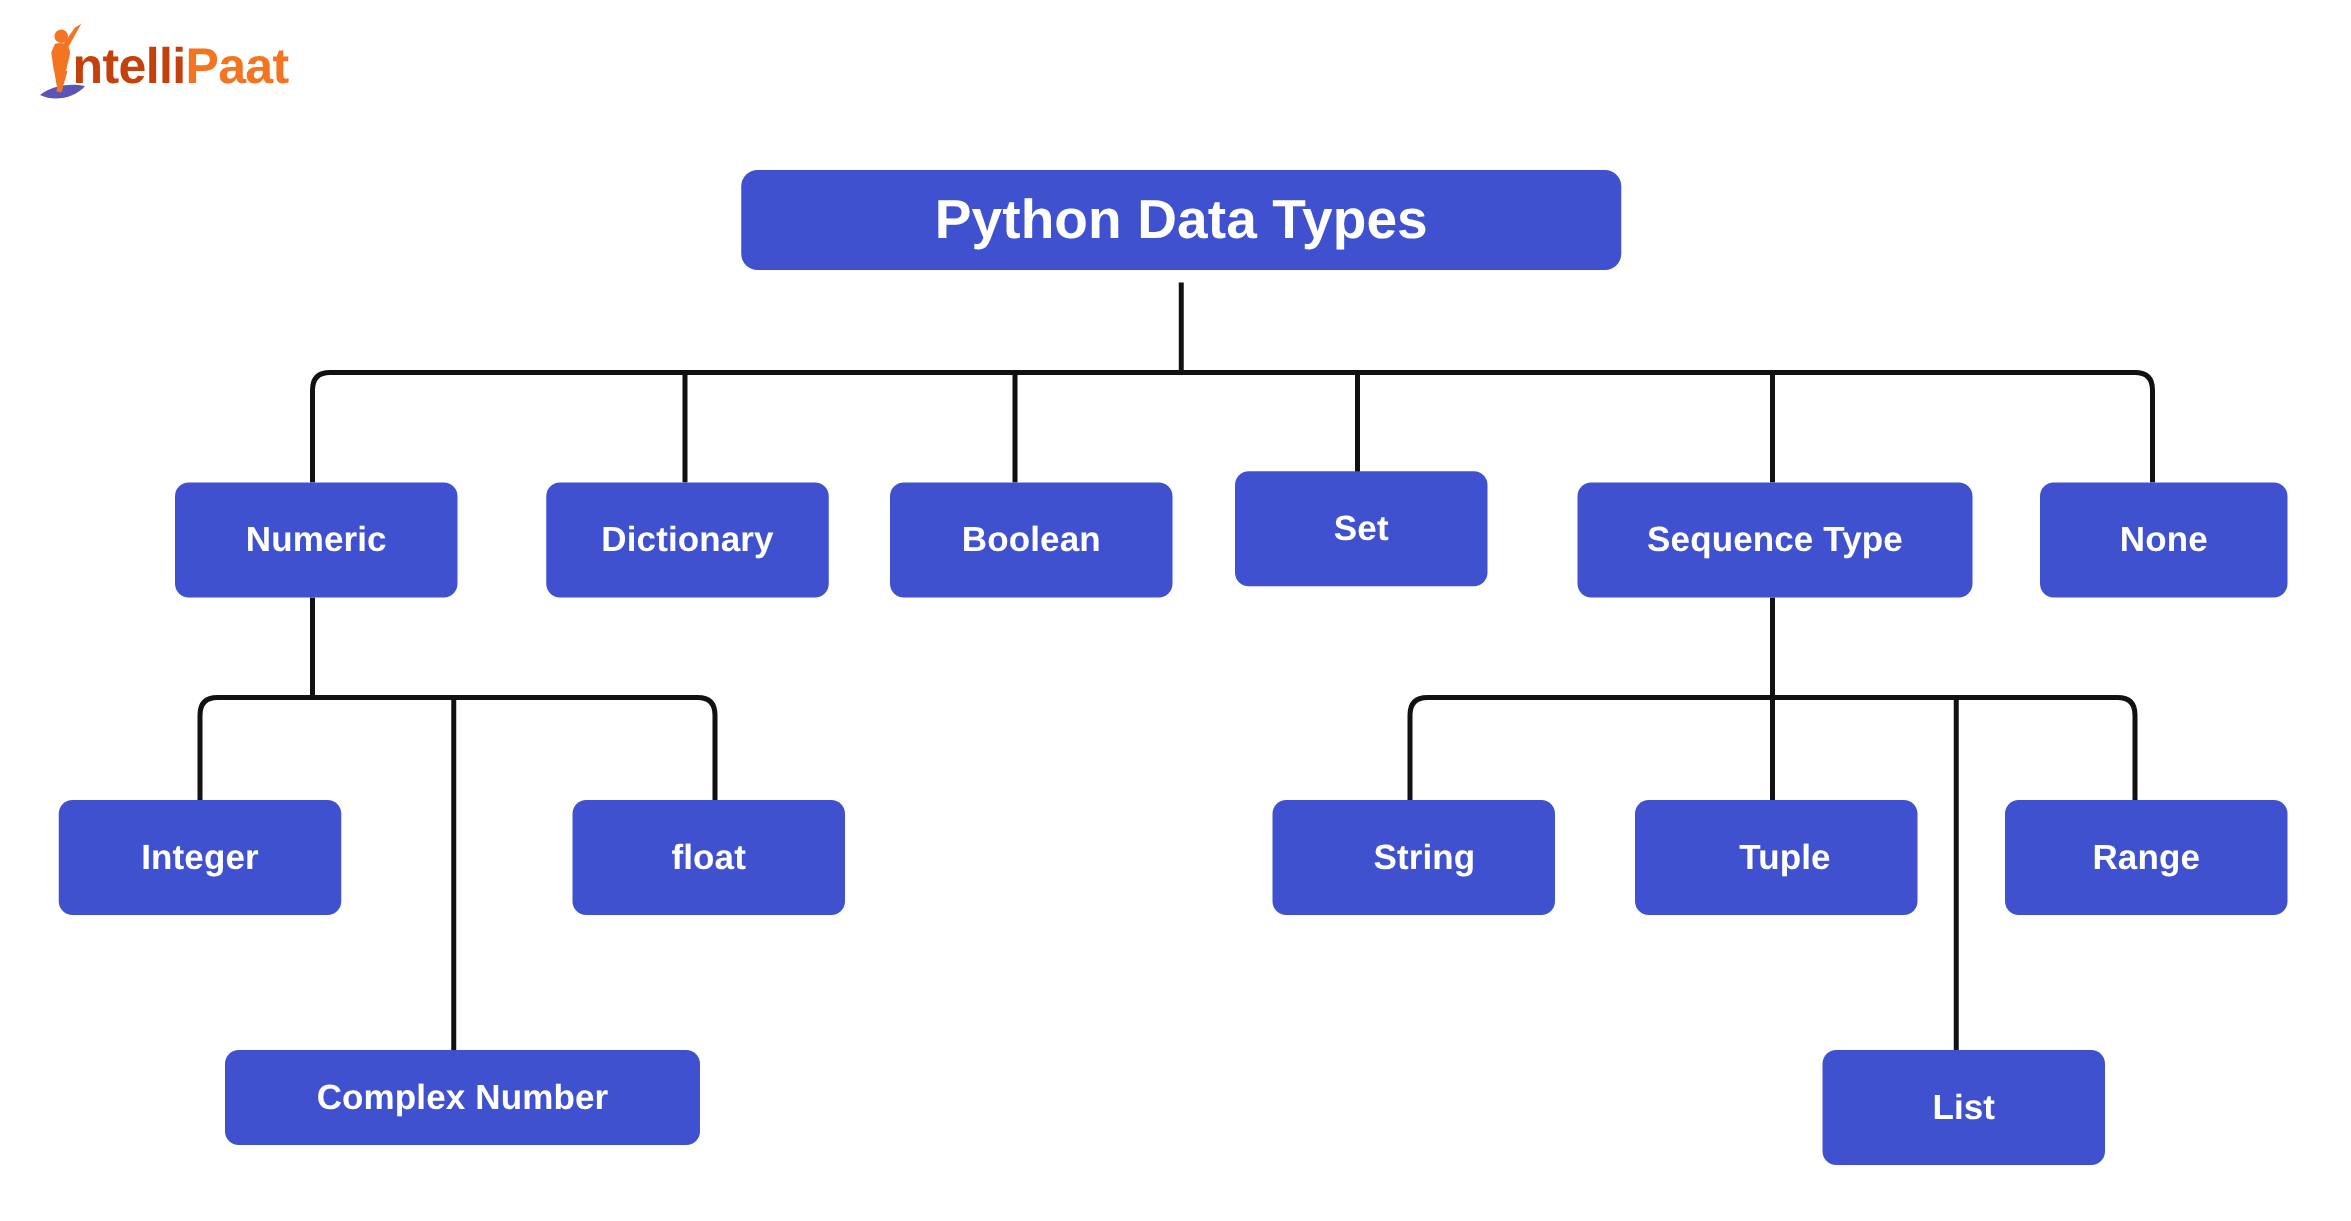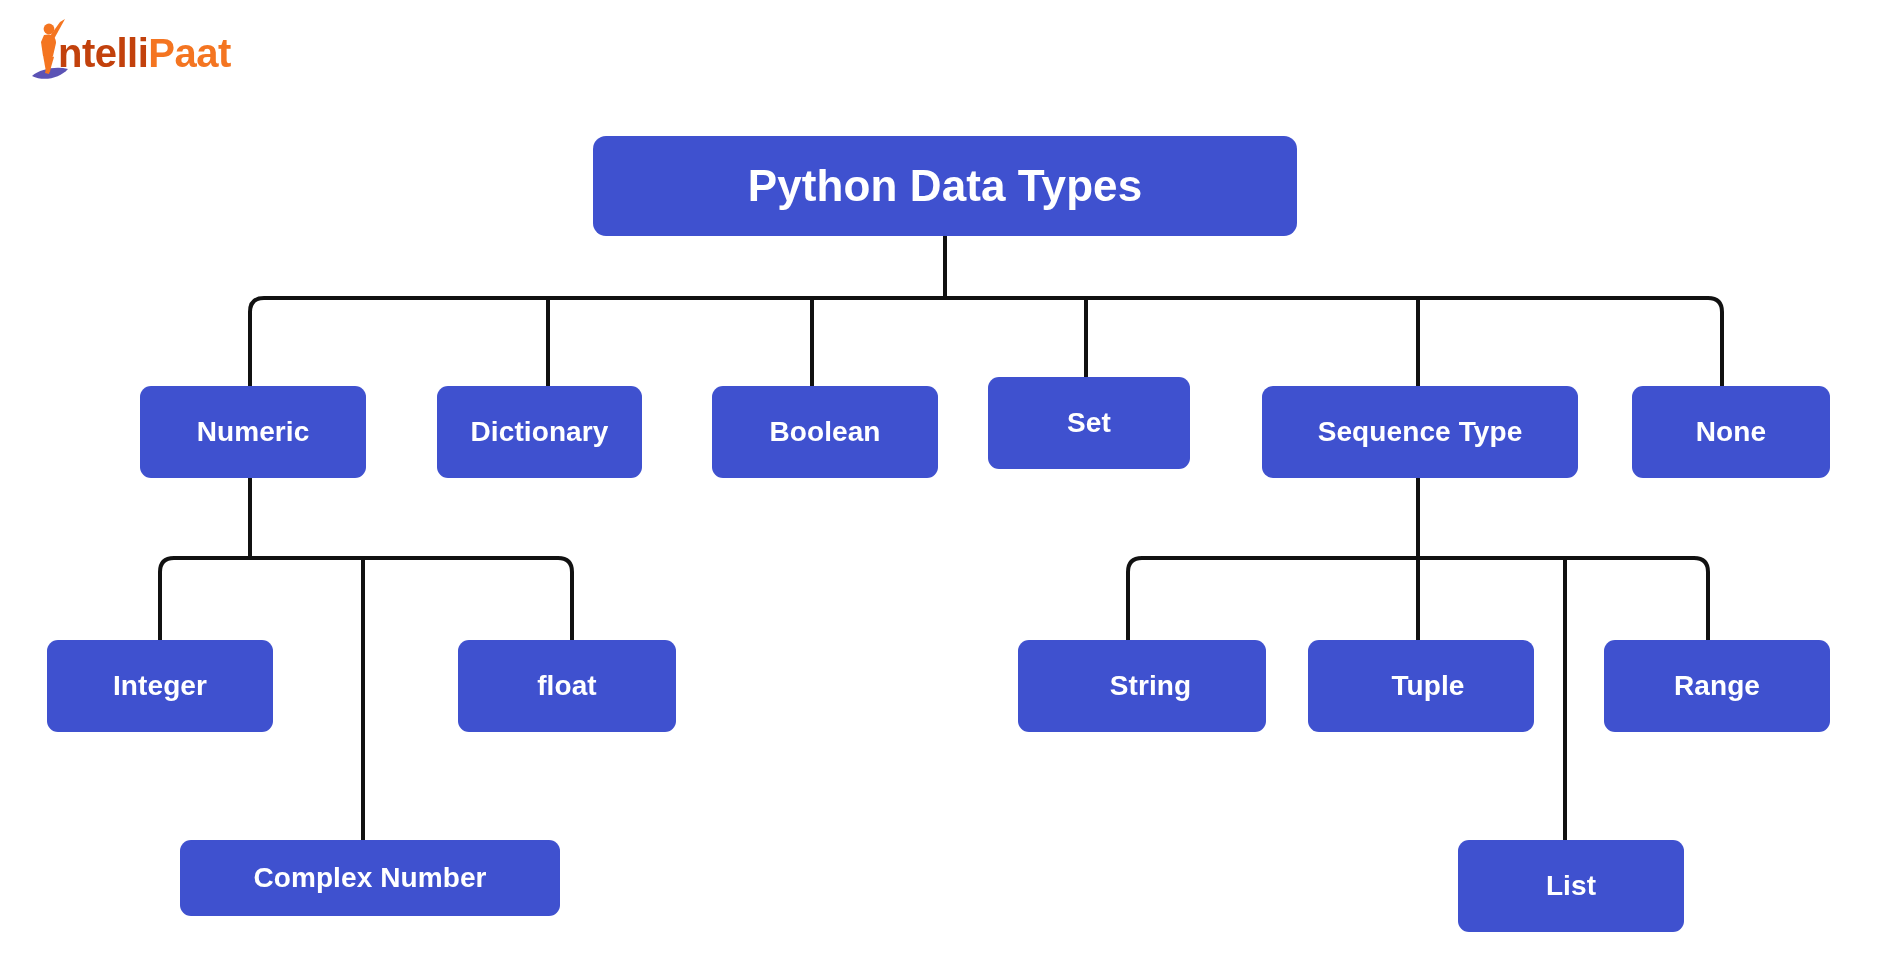--- a/index.html
+++ b/index.html
@@ -122,29 +122,29 @@
       <path d="M 250 478 L 250 558"></path>
       <path d="M 160 640 L 160 572 Q 160 558 174 558 L 558 558 Q 572 558 572 572 L 572 640"></path>
       <path d="M 363 558 L 363 840"></path>
 
       <path d="M 1418 478 L 1418 640"></path>
       <path d="M 1128 640 L 1128 572 Q 1128 558 1142 558 L 1694 558 Q 1708 558 1708 572 L 1708 640"></path>
       <path d="M 1565 558 L 1565 840"></path>
     </g>
   </svg>
 
-  <div class="node root" style="left:593px; top:136px; width:704px; height:100px;">
+  <div class="node root" style="left:593px; top:136px; width:704px; height:80px;">
     <span>Python Data Types</span>
   </div>
 
   <div class="node lvl2" style="left:140px; top:386px; width:226px; height:92px;">
     <span>Numeric</span>
   </div>
 
-  <div class="node lvl2" style="left:437px; top:386px; width:205px; height:92px;">
+  <div class="node lvl2" style="left:437px; top:386px; width:226px; height:92px;">
     <span>Dictionary</span>
   </div>
 
   <div class="node lvl2" style="left:712px; top:386px; width:226px; height:92px;">
     <span>Boolean</span>
   </div>
 
   <div class="node lvl2" style="left:988px; top:377px; width:202px; height:92px;">
     <span>Set</span>
   </div>
@@ -158,21 +158,21 @@
   </div>
 
   <div class="node lvl3" style="left:47px; top:640px; width:226px; height:92px;">
     <span>Integer</span>
   </div>
 
   <div class="node lvl3" style="left:458px; top:640px; width:218px; height:92px;">
     <span>float</span>
   </div>
 
-  <div class="node lvl3" style="left:1018px; top:640px; width:248px; height:92px;padding-left:17px;">
+  <div class="node lvl3" style="left:1018px; top:640px; width:226px; height:92px;padding-left:17px;">
     <span>String</span>
   </div>
 
   <div class="node lvl3" style="left:1308px; top:640px; width:226px; height:92px;padding-left:14px;">
     <span>Tuple</span>
   </div>
 
   <div class="node lvl3" style="left:1604px; top:640px; width:226px; height:92px;">
     <span>Range</span>
   </div>

